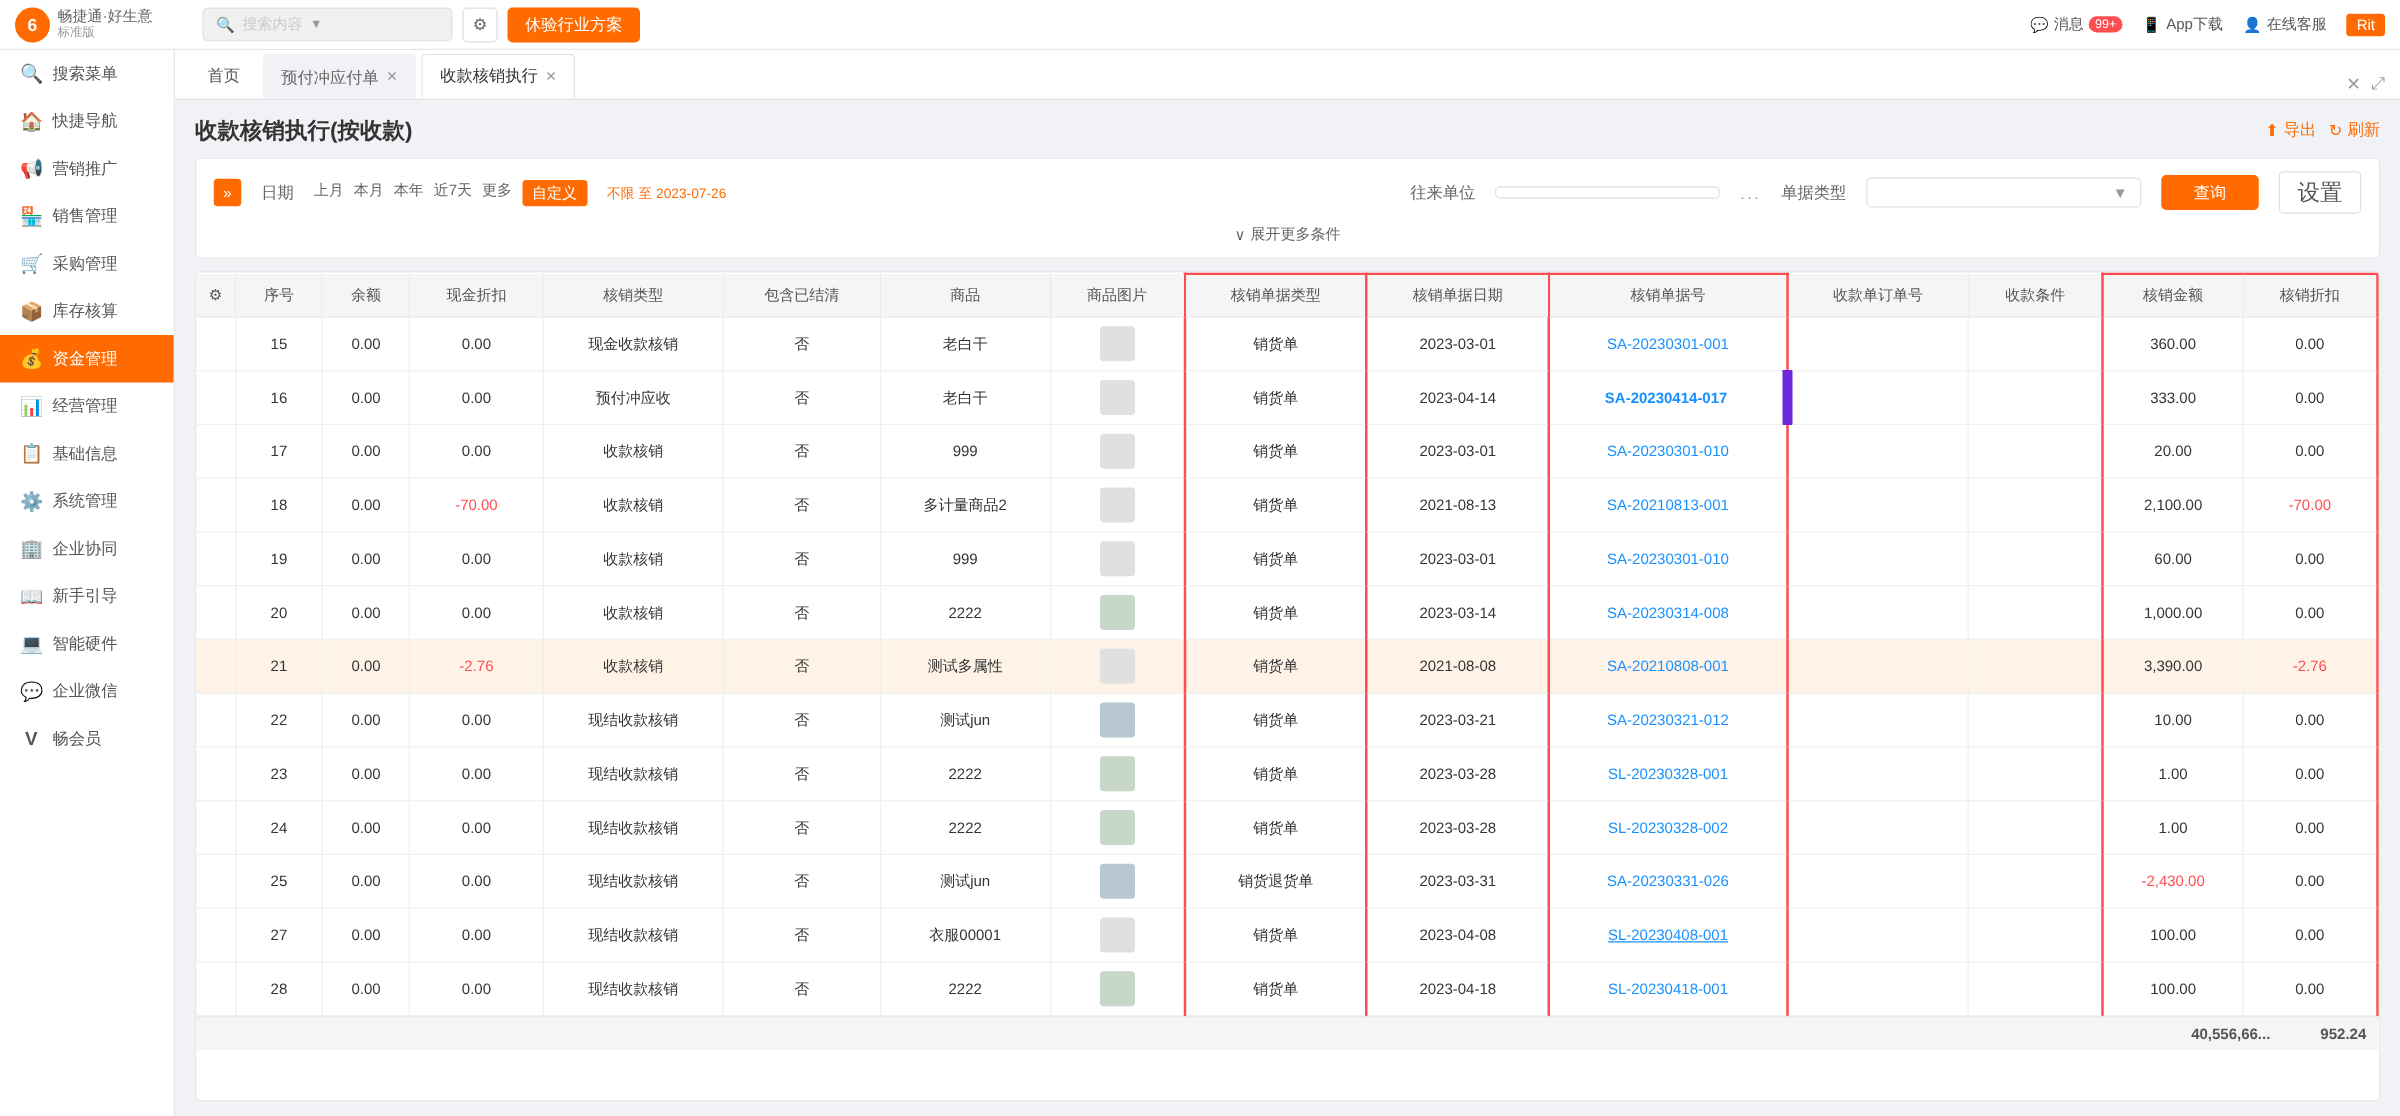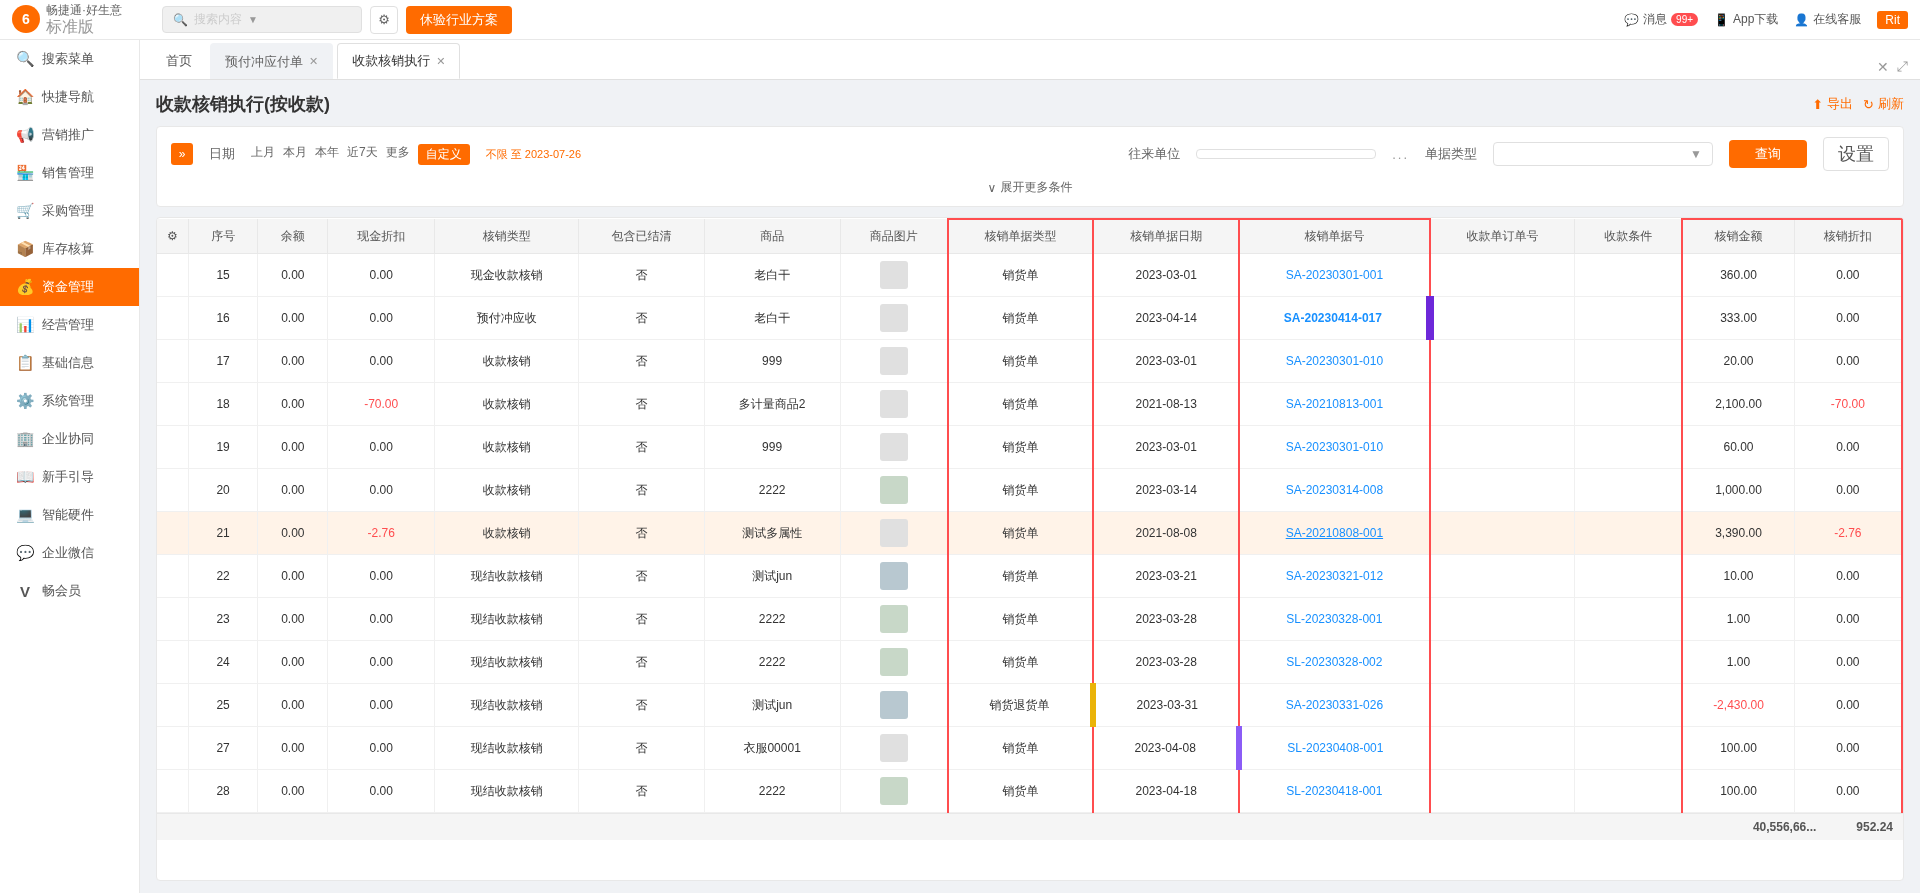--- a/index.html
+++ b/index.html
@@ -22,21 +22,21 @@
       gap: 6px;
     }
     .logo-icon {
       width: 28px; height: 28px;
       background: #ff6b00;
       border-radius: 50%;
       display: flex; align-items: center; justify-content: center;
       color: white; font-weight: bold; font-size: 14px;
     }
     .logo-text { font-size: 12px; color: #666; line-height: 1.2; }
-    .logo-text .sub { font-size: 16px; color: #999; font-family: Liberation Serif, serif; }
+    .logo-text .sub { font-size: 10px; color: #999; font-family: Liberation Serif, serif; }
     .top-bar-search {
       flex: 1;
       display: flex; align-items: center; gap: 8px;
     }
     .search-box {
       background: #f0f0f0;
       border: 1px solid #e0e0e0;
       border-radius: 4px;
       padding: 4px 10px;
       width: 200px;
@@ -648,21 +648,21 @@
       <td></td>
       <td>21</td>
       <td>0.00</td>
       <td class="red-text">-2.76</td>
       <td>收款核销</td>
       <td>否</td>
       <td>测试多属性</td>
       <td><span class="img-thumb"></span></td>
       <td style="border-left:2px solid #ff4d4f;border-right:2px solid #ff4d4f;">销货单</td>
       <td style="border-left:2px solid #ff4d4f;border-right:2px solid #ff4d4f;">2021-08-08</td>
-      <td style="border-left:2px solid #6d28d9;border-right:2px solid #ff4d4f;text-decoration:underline;" class="link-text">SA-20210808-001</td>
+      <td style="border-left:2px solid #6d28d9;border-right:2px solid #ff4d4f;" class="link-text">SA-20210808-001</td>
       <td></td>
       <td></td>
       <td style="border-left:2px solid #ff4d4f;border-right:1px solid #f0f0f0;" class="">3,390.00</td>
       <td style="border-right:2px solid #ff4d4f;" class="red-text">-2.76</td>
     </tr>
               <tr>
       <td></td>
       <td>22</td>
       <td>0.00</td>
       <td class="">0.00</td>
@@ -715,39 +715,39 @@
               <tr>
       <td></td>
       <td>25</td>
       <td>0.00</td>
       <td class="">0.00</td>
       <td>现结收款核销</td>
       <td>否</td>
       <td>测试jun</td>
       <td><span class="img-thumb has-img2" style="background:#b8c8d0;"></span></td>
       <td style="border-left:2px solid #ff4d4f;border-right:2px solid #ff4d4f;">销货退货单</td>
-      <td style="border-left:6px solid #eab308;border-right:2px solid #ff4d4f;">2023-03-31</td>
+      <td style="border-left:2px solid #eab308;border-right:2px solid #ff4d4f;">2023-03-31</td>
       <td style="border-left:2px solid #ff4d4f;border-right:2px solid #ff4d4f;" class="link-text">SA-20230331-026</td>
       <td></td>
       <td></td>
       <td style="border-left:2px solid #ff4d4f;border-right:1px solid #f0f0f0;" class="red-text-bold">-2,430.00</td>
       <td style="border-right:2px solid #ff4d4f;" class="">0.00</td>
     </tr>
               <tr>
       <td></td>
       <td>27</td>
       <td>0.00</td>
       <td class="">0.00</td>
       <td>现结收款核销</td>
       <td>否</td>
       <td>衣服00001</td>
       <td><span class="img-thumb"></span></td>
       <td style="border-left:2px solid #ff4d4f;border-right:2px solid #ff4d4f;">销货单</td>
       <td style="border-left:2px solid #ff4d4f;border-right:2px solid #ff4d4f;">2023-04-08</td>
-      <td style="border-left:6px solid #8b5cf6;border-right:2px solid #ff4d4f;" class="link-text">SL-20230408-001</td>
+      <td style="border-left:2px solid #8b5cf6;border-right:2px solid #ff4d4f;text-decoration:underline;" class="link-text">SL-20230408-001</td>
       <td></td>
       <td></td>
       <td style="border-left:2px solid #ff4d4f;border-right:1px solid #f0f0f0;" class="">100.00</td>
       <td style="border-right:2px solid #ff4d4f;" class="">0.00</td>
     </tr>
               <tr>
       <td></td>
       <td>28</td>
       <td>0.00</td>
       <td class="">0.00</td>

